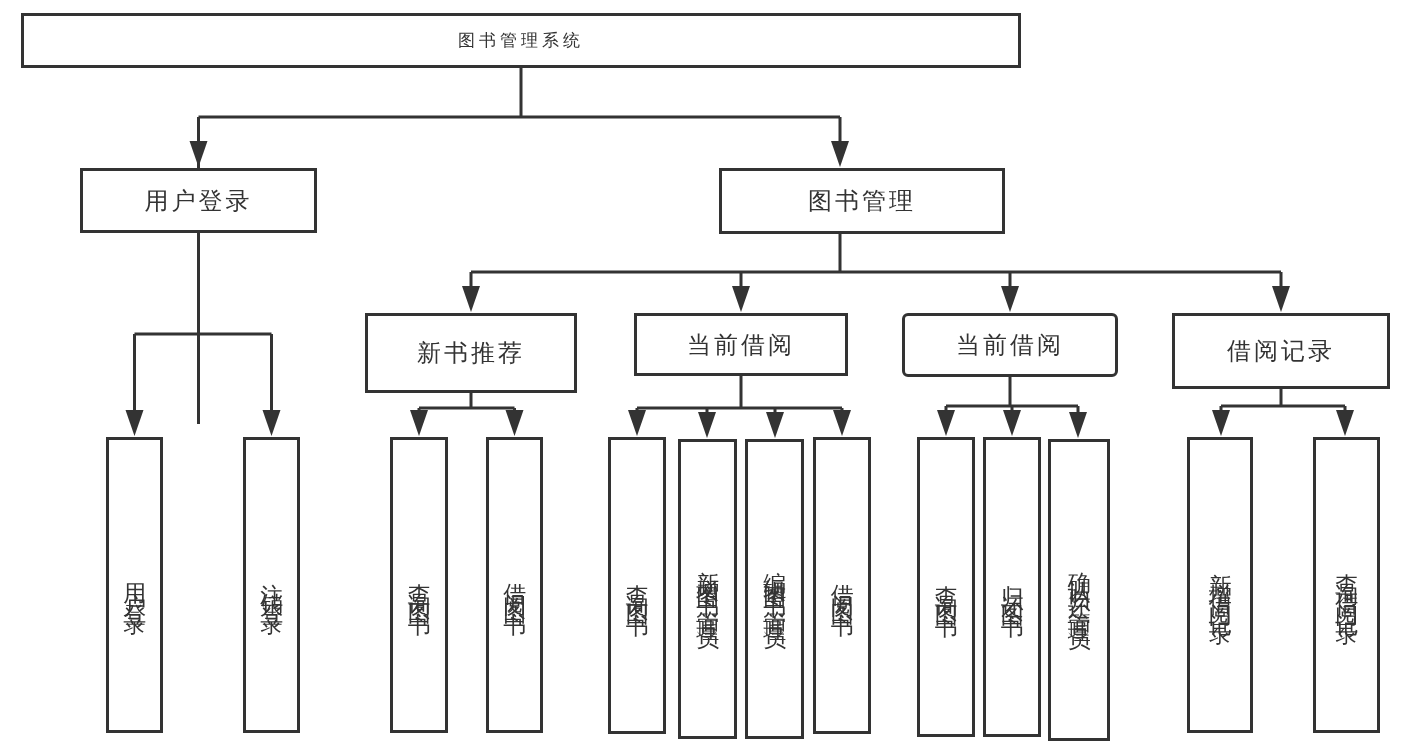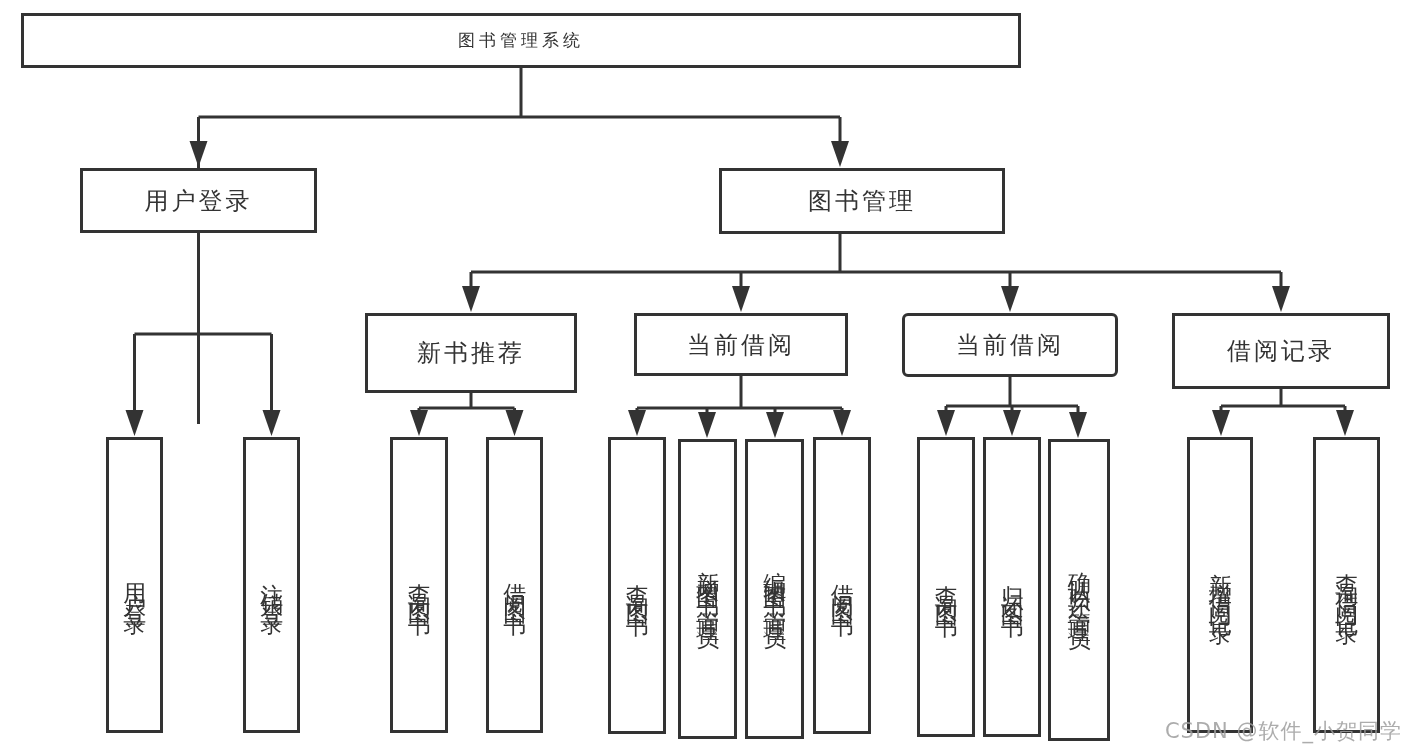--- a/index.html
+++ b/index.html
@@ -126,15 +126,14 @@
   <div class="box leaf l-edit-book">编辑图书（管理员）</div>
   <div class="box leaf l-borrow2">借阅图书</div>
 
   <div class="box leaf l-query3">查询图书</div>
   <div class="box leaf l-return">归还图书</div>
   <div class="box leaf l-confirm">确认归还（管理员）</div>
 
   <div class="box leaf l-add-rec">新增借阅记录</div>
   <div class="box leaf l-query-rec">查询借阅记录</div>
 
-  <div class="watermark">CSDN @软件_小贺同学</div>
 
 </div>
 
 </body></html>

